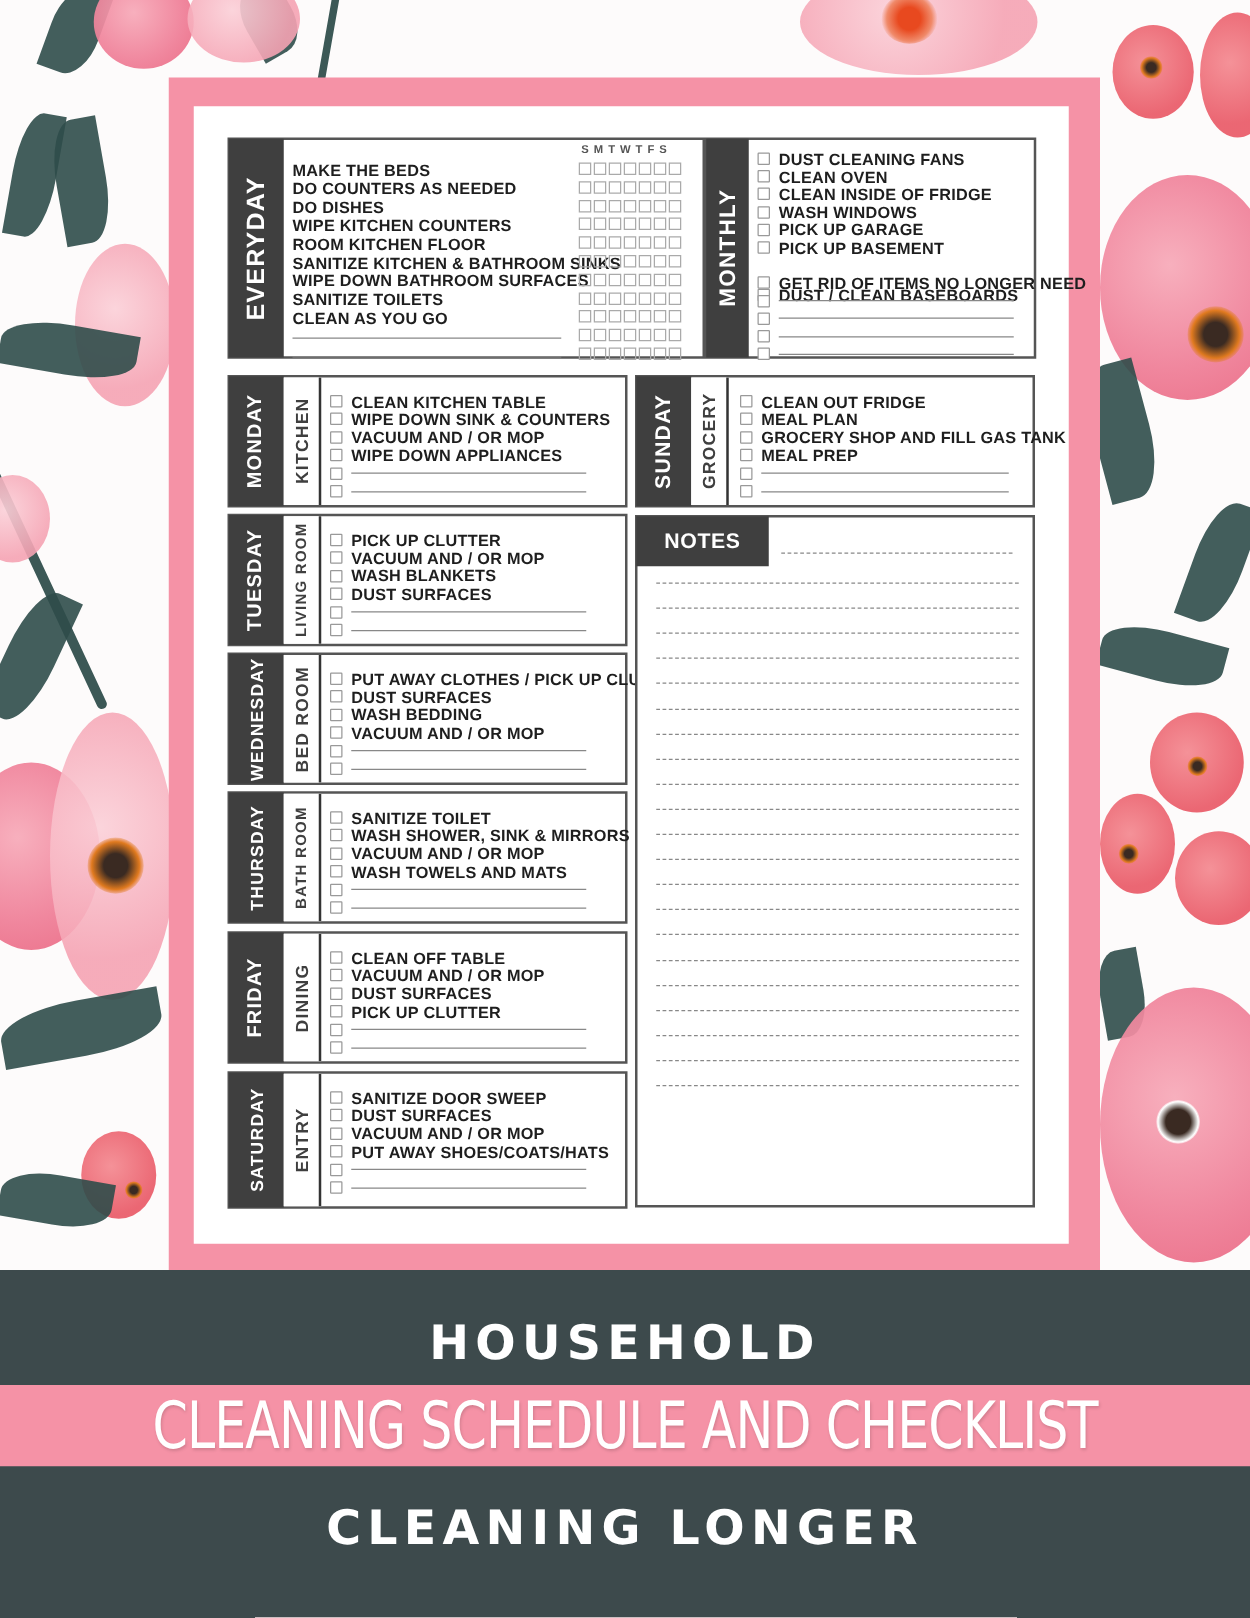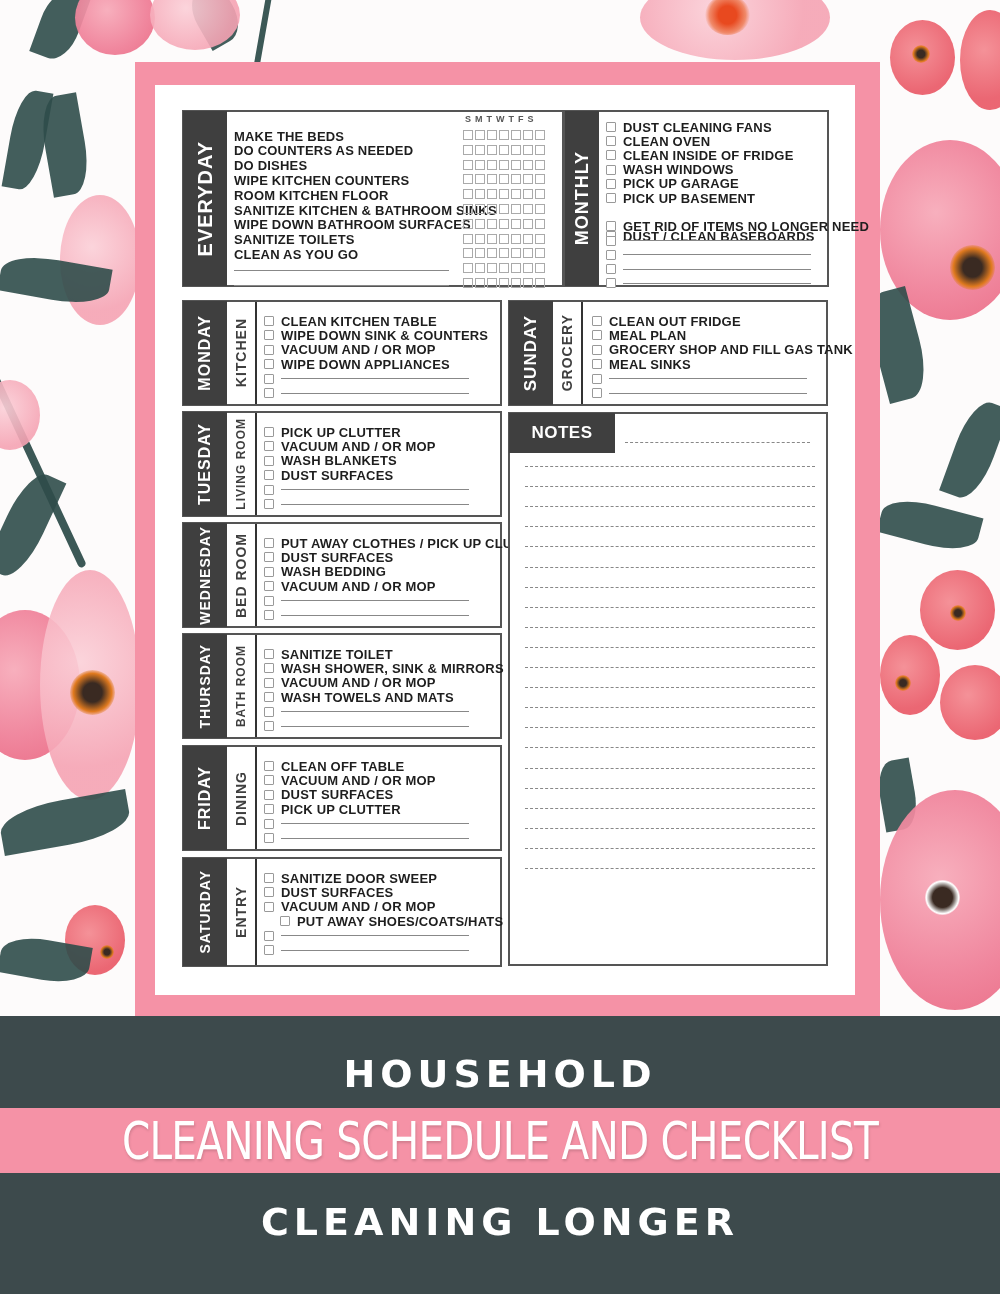--- a/index.html
+++ b/index.html
@@ -473,21 +473,21 @@
           <span class="lbl">SANITIZE DOOR SWEEP</span>
         </div>
         <div class="item" style="left:80px;top:26.4px;">
           <div class="cb"></div>
           <span class="lbl">DUST SURFACES</span>
         </div>
         <div class="item" style="left:80px;top:40.8px;">
           <div class="cb"></div>
           <span class="lbl">VACUUM AND / OR MOP</span>
         </div>
-        <div class="item" style="left:96px;top:55.2px;justify-content:space-between;">
+        <div class="item" style="left:80px;top:55.2px;justify-content:space-between;">
           <div class="cb"></div>
           <span class="lbl">PUT AWAY SHOES/COATS/HATS</span>
         </div>
         <div class="item" style="left:80px;top:69.6px;">
           <div class="cb"></div>
           <div class="line" style="width:188px;"></div>
         </div>
         <div class="item" style="left:80px;top:84px;">
           <div class="cb"></div>
           <div class="line" style="width:188px;"></div>
@@ -511,21 +511,21 @@
       <div class="item" style="left:82px;top:26.4px;">
         <div class="cb"></div>
         <span class="lbl">MEAL PLAN</span>
       </div>
       <div class="item" style="left:82px;top:40.8px;">
         <div class="cb"></div>
         <span class="lbl">GROCERY SHOP AND FILL GAS TANK</span>
       </div>
       <div class="item" style="left:82px;top:55.2px;">
         <div class="cb"></div>
-        <span class="lbl">MEAL SINKS</span>
+        <span class="lbl">MEAL PREP</span>
       </div>
       <div class="item" style="left:82px;top:69.6px;">
         <div class="cb"></div>
         <div class="line" style="width:198px;"></div>
       </div>
       <div class="item" style="left:82px;top:84px;">
         <div class="cb"></div>
         <div class="line" style="width:198px;"></div>
       </div>
     </div>

